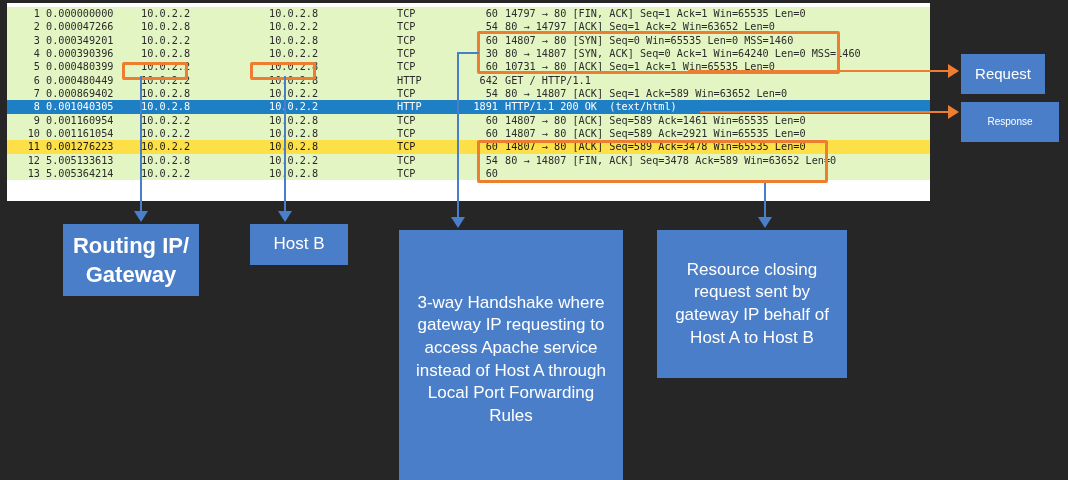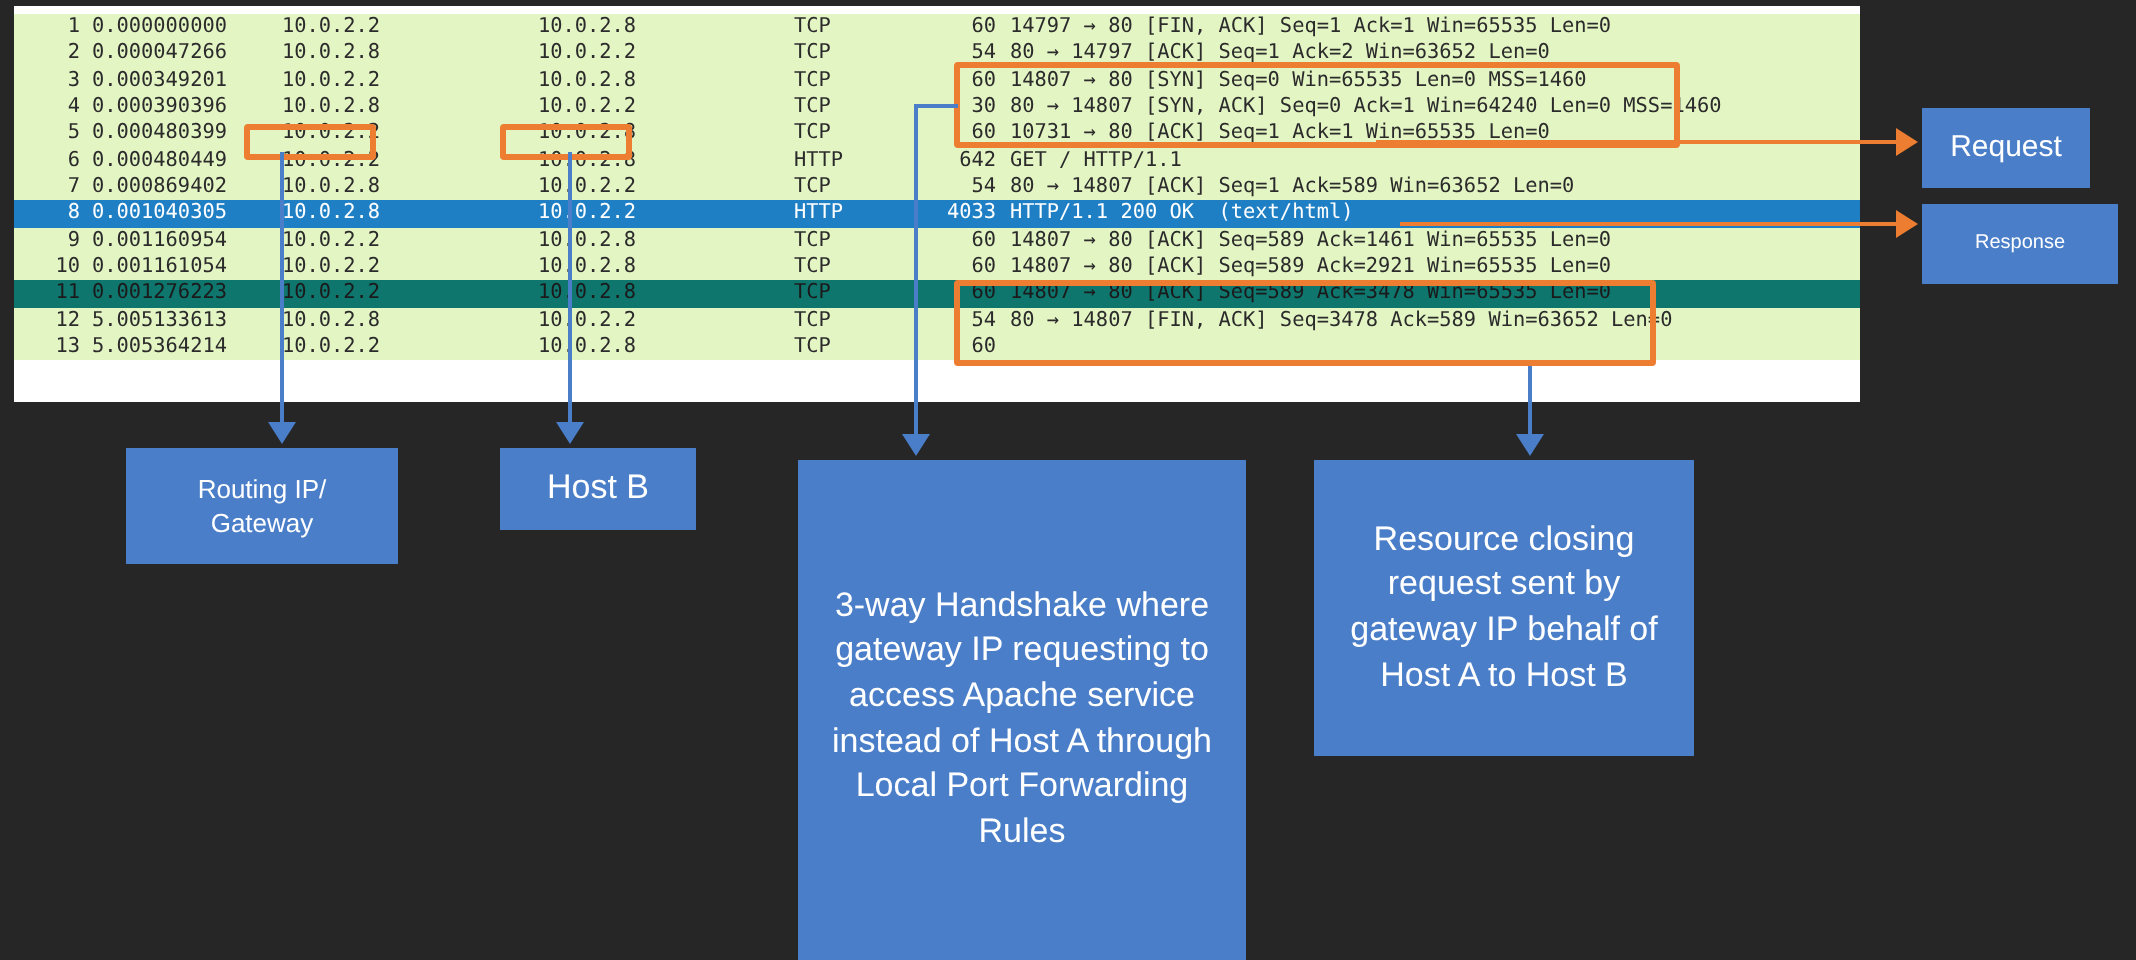--- a/index.html
+++ b/index.html
@@ -23,21 +23,21 @@
   .prow{
     position:relative;
     height:13.35px;line-height:13.35px;
     background:#e4f5c4;
     color:#2b2b2b;
     font-family:"DejaVu Sans Mono","Liberation Mono",monospace;
     font-size:10.2px;
     white-space:pre;
   }
   .prow.sel-dark{background:#1f7fc4;color:#ffffff;}
-  .prow.sel-light{background:#0f766e;color:#1a1a1a;}
+  .prow.sel-light{background:#fde047;color:#1a1a1a;}
   .c-no{position:absolute;left:0;width:33px;text-align:right;}
   .c-time{position:absolute;left:39px;text-align:right;}
   .c-src{position:absolute;left:134px;}
   .c-dst{position:absolute;left:262px;}
   .c-proto{position:absolute;left:390px;}
   .c-len{position:absolute;left:455px;width:36px;text-align:right;}
   .c-info{position:absolute;left:498px;}
 
   
   .obox{
@@ -50,21 +50,21 @@
   .obox.ob-close{left:477px;top:140px;width:351px;height:43px;}
 
   
   .abox{
     position:absolute;background:#4a7ec8;color:#ffffff;
     display:flex;align-items:center;justify-content:center;
     text-align:center;line-height:1.33;
     font-family:"Liberation Sans",sans-serif;
     box-sizing:border-box;padding:20px 8px;
   }
-  .abox.b-gateway{left:63px;top:224px;width:136px;height:58px;font-size:13px;}
+  .abox.b-gateway{left:63px;top:224px;width:136px;height:72px;font-size:22px;font-weight:bold;}
   .abox.b-hostb{left:250px;top:224px;width:98px;height:41px;font-size:17px;}
   .abox.b-handshake{left:399px;top:230px;width:224px;height:259px;font-size:17px;}
   .abox.b-closing{left:657px;top:230px;width:190px;height:148px;font-size:17px;}
   .abox.b-request{left:961px;top:54px;width:84px;height:34px;font-size:15px;}
   .abox.b-response{left:961px;top:102px;width:98px;height:34px;font-size:10px;}
 
   
   .vline{position:absolute;width:2px;background:#4a7ec8;}
   .hline{position:absolute;height:2px;background:#4a7ec8;}
   .oline{position:absolute;height:2px;background:#ed7d31;}
@@ -86,21 +86,21 @@
 
   <div class="packet-panel">
     <div class="packet-rows" id="packet-rows">
         <div class="prow"><span class="c-no">1</span><span class="c-time">0.000000000</span><span class="c-src">10.0.2.2</span><span class="c-dst">10.0.2.8</span><span class="c-proto">TCP</span><span class="c-len">60</span><span class="c-info">14797 → 80 [FIN, ACK] Seq=1 Ack=1 Win=65535 Len=0</span></div>
         <div class="prow"><span class="c-no">2</span><span class="c-time">0.000047266</span><span class="c-src">10.0.2.8</span><span class="c-dst">10.0.2.2</span><span class="c-proto">TCP</span><span class="c-len">54</span><span class="c-info">80 → 14797 [ACK] Seq=1 Ack=2 Win=63652 Len=0</span></div>
         <div class="prow"><span class="c-no">3</span><span class="c-time">0.000349201</span><span class="c-src">10.0.2.2</span><span class="c-dst">10.0.2.8</span><span class="c-proto">TCP</span><span class="c-len">60</span><span class="c-info">14807 → 80 [SYN] Seq=0 Win=65535 Len=0 MSS=1460</span></div>
         <div class="prow"><span class="c-no">4</span><span class="c-time">0.000390396</span><span class="c-src">10.0.2.8</span><span class="c-dst">10.0.2.2</span><span class="c-proto">TCP</span><span class="c-len">30</span><span class="c-info">80 → 14807 [SYN, ACK] Seq=0 Ack=1 Win=64240 Len=0 MSS=1460</span></div>
         <div class="prow"><span class="c-no">5</span><span class="c-time">0.000480399</span><span class="c-src">10.0.2.2</span><span class="c-dst">10.0.2.8</span><span class="c-proto">TCP</span><span class="c-len">60</span><span class="c-info">10731 → 80 [ACK] Seq=1 Ack=1 Win=65535 Len=0</span></div>
         <div class="prow"><span class="c-no">6</span><span class="c-time">0.000480449</span><span class="c-src">10.0.2.2</span><span class="c-dst">10.0.2.8</span><span class="c-proto">HTTP</span><span class="c-len">642</span><span class="c-info">GET / HTTP/1.1</span></div>
         <div class="prow"><span class="c-no">7</span><span class="c-time">0.000869402</span><span class="c-src">10.0.2.8</span><span class="c-dst">10.0.2.2</span><span class="c-proto">TCP</span><span class="c-len">54</span><span class="c-info">80 → 14807 [ACK] Seq=1 Ack=589 Win=63652 Len=0</span></div>
-        <div class="prow sel-dark"><span class="c-no">8</span><span class="c-time">0.001040305</span><span class="c-src">10.0.2.8</span><span class="c-dst">10.0.2.2</span><span class="c-proto">HTTP</span><span class="c-len">4033</span><span class="c-info">HTTP/1.1 200 OK  (text/html)</span></div>
+        <div class="prow sel-dark"><span class="c-no">8</span><span class="c-time">0.001040305</span><span class="c-src">10.0.2.8</span><span class="c-dst">10.0.2.2</span><span class="c-proto">HTTP</span><span class="c-len">1891</span><span class="c-info">HTTP/1.1 200 OK  (text/html)</span></div>
         <div class="prow"><span class="c-no">9</span><span class="c-time">0.001160954</span><span class="c-src">10.0.2.2</span><span class="c-dst">10.0.2.8</span><span class="c-proto">TCP</span><span class="c-len">60</span><span class="c-info">14807 → 80 [ACK] Seq=589 Ack=1461 Win=65535 Len=0</span></div>
         <div class="prow"><span class="c-no">10</span><span class="c-time">0.001161054</span><span class="c-src">10.0.2.2</span><span class="c-dst">10.0.2.8</span><span class="c-proto">TCP</span><span class="c-len">60</span><span class="c-info">14807 → 80 [ACK] Seq=589 Ack=2921 Win=65535 Len=0</span></div>
         <div class="prow sel-light"><span class="c-no">11</span><span class="c-time">0.001276223</span><span class="c-src">10.0.2.2</span><span class="c-dst">10.0.2.8</span><span class="c-proto">TCP</span><span class="c-len">60</span><span class="c-info">14807 → 80 [ACK] Seq=589 Ack=3478 Win=65535 Len=0</span></div>
         <div class="prow"><span class="c-no">12</span><span class="c-time">5.005133613</span><span class="c-src">10.0.2.8</span><span class="c-dst">10.0.2.2</span><span class="c-proto">TCP</span><span class="c-len">54</span><span class="c-info">80 → 14807 [FIN, ACK] Seq=3478 Ack=589 Win=63652 Len=0</span></div>
         <div class="prow"><span class="c-no">13</span><span class="c-time">5.005364214</span><span class="c-src">10.0.2.2</span><span class="c-dst">10.0.2.8</span><span class="c-proto">TCP</span><span class="c-len">60</span></div>
       </div>
   </div>
 
   <div class="obox ob-src"></div>
   <div class="obox ob-dst"></div>

